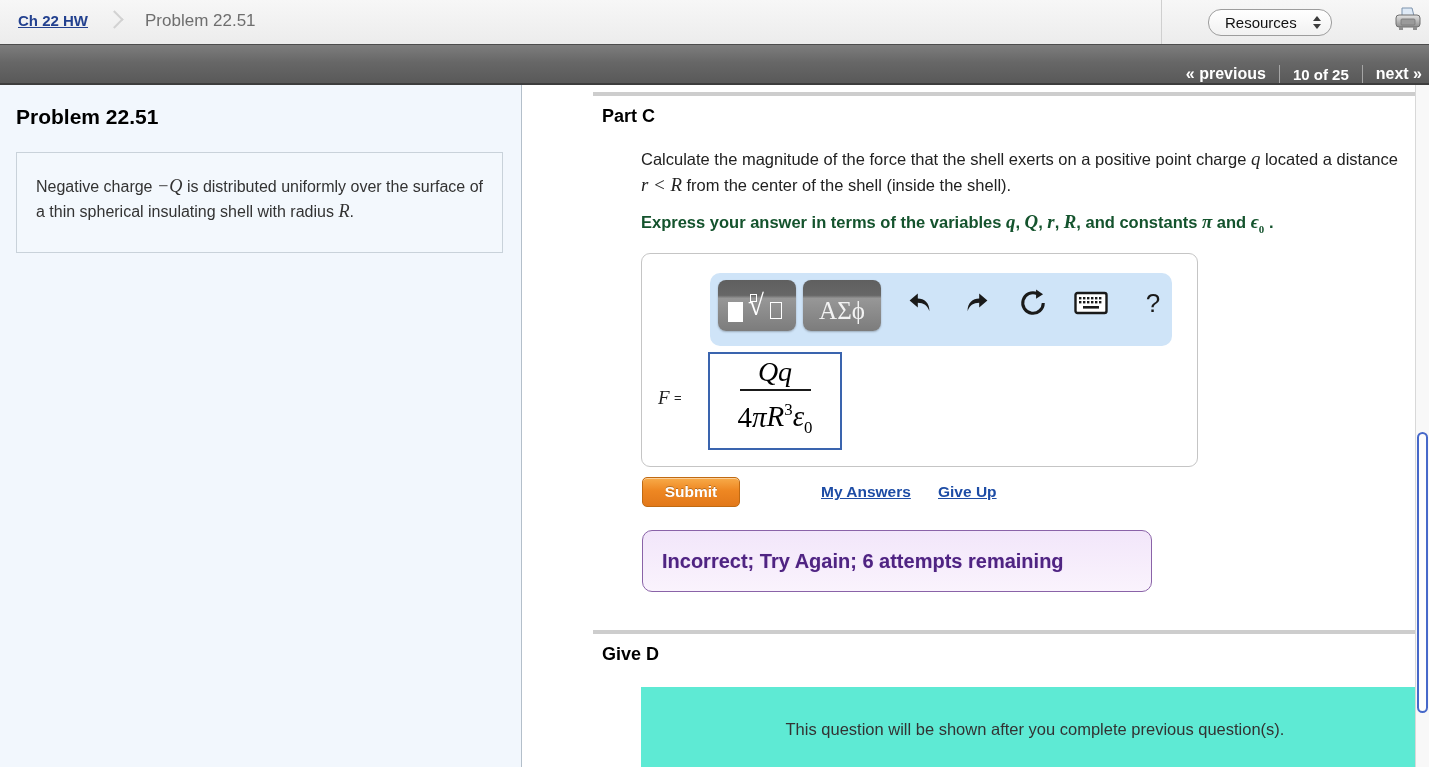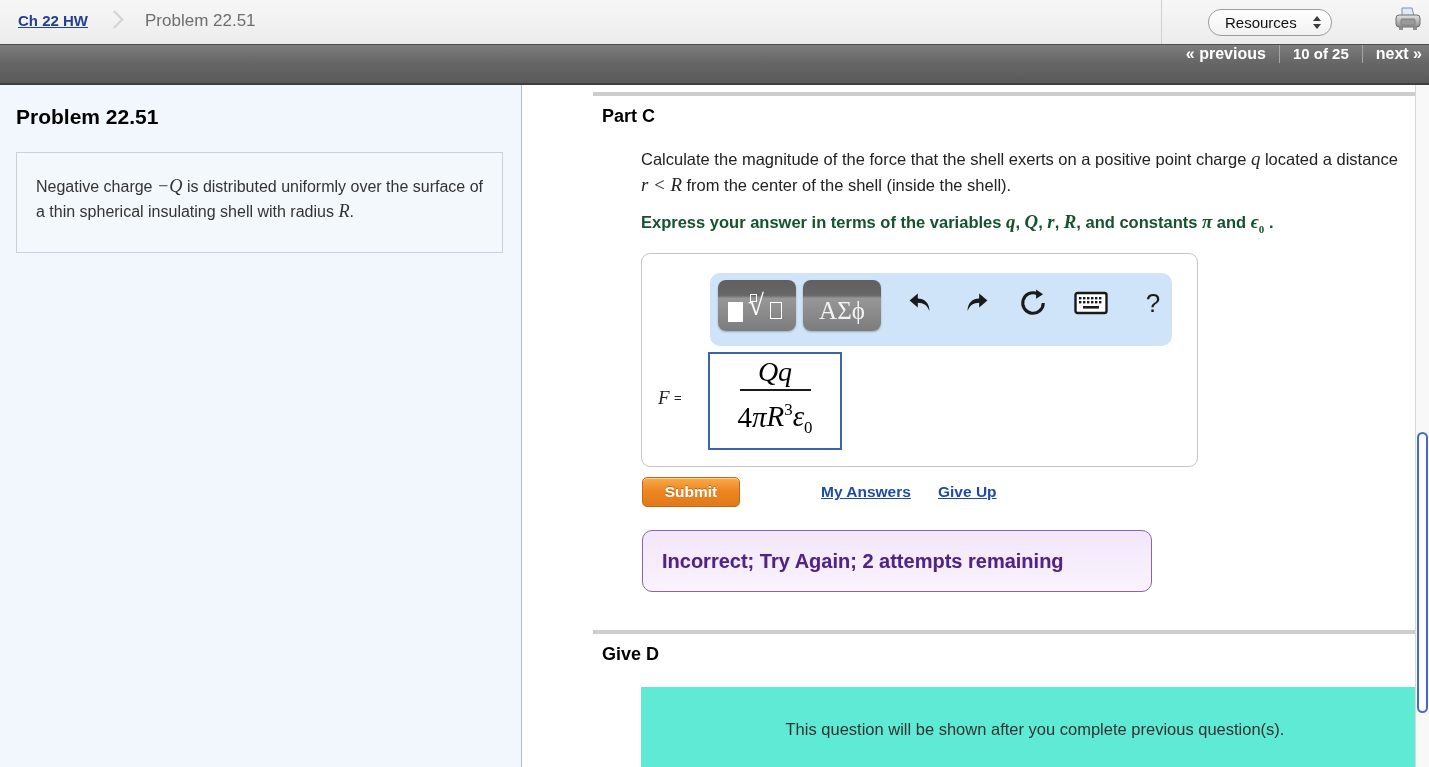--- a/index.html
+++ b/index.html
@@ -25,21 +25,21 @@
   .updown .up { width:0; height:0; border-left:4px solid transparent; border-right:4px solid transparent;
                 border-bottom:5px solid #3c3c3c; }
   .updown .dn { width:0; height:0; border-left:4px solid transparent; border-right:4px solid transparent;
                 border-top:5px solid #3c3c3c; }
   .printer { position:absolute; left:1393px; top:6px; width:30px; height:30px; cursor:pointer; }
 
   
   .navbar { position:absolute; left:0; top:44px; width:1429px; height:41px;
             background:linear-gradient(180deg,#7d7d7d,#676767 45%,#595959);
             border-top:1px solid #4d4d4d; border-bottom:2px solid #3d3d3d;
-            display:flex; align-items:flex-start; justify-content:flex-end; gap:13px;
+            display:flex; align-items:flex-end; justify-content:flex-end; gap:13px;
             padding-right:7px; }
   .navlink { color:#fff; font-size:16px; font-weight:bold; cursor:pointer; }
   .navpos  { color:#fff; font-size:15px; font-weight:bold; }
   .navsep  { width:1px; height:18px; background:#a5a5a5; }
 
   
   .sidebar { position:absolute; left:0; top:85px; width:522px; height:682px;
              background:#f2f7fd; border-right:1px solid #b3bfca; }
   .sidebar h1 { position:absolute; left:16px; top:20px; font-size:21px; font-weight:bold; color:#000; }
   .stmtbox { position:absolute; left:16px; top:67px; width:487px;
@@ -239,21 +239,21 @@
         <span class="den"><span class="pln">4</span><span class="mth">π</span><span class="mth">R<sup>3</sup></span><span class="mth">ε<sub>0</sub></span></span>
       </span>
     </div>
   </div>
 
   <button class="submit">Submit</button>
   <a class="link mya">My Answers</a>
   <a class="link giveup">Give Up</a>
 
   <div class="feedback">
-    <span>Incorrect; Try Again; 2 attempts remaining</span>
+    <span>Incorrect; Try Again; 6 attempts remaining</span>
   </div>
 
   <div class="hr hr2"></div>
   <h2 class="h-partd">Give D</h2>
   <div class="lockedbox">
     <span>This question will be shown after you complete previous question(s).</span>
   </div>
 </div>
 
 <div class="scrollbar">

